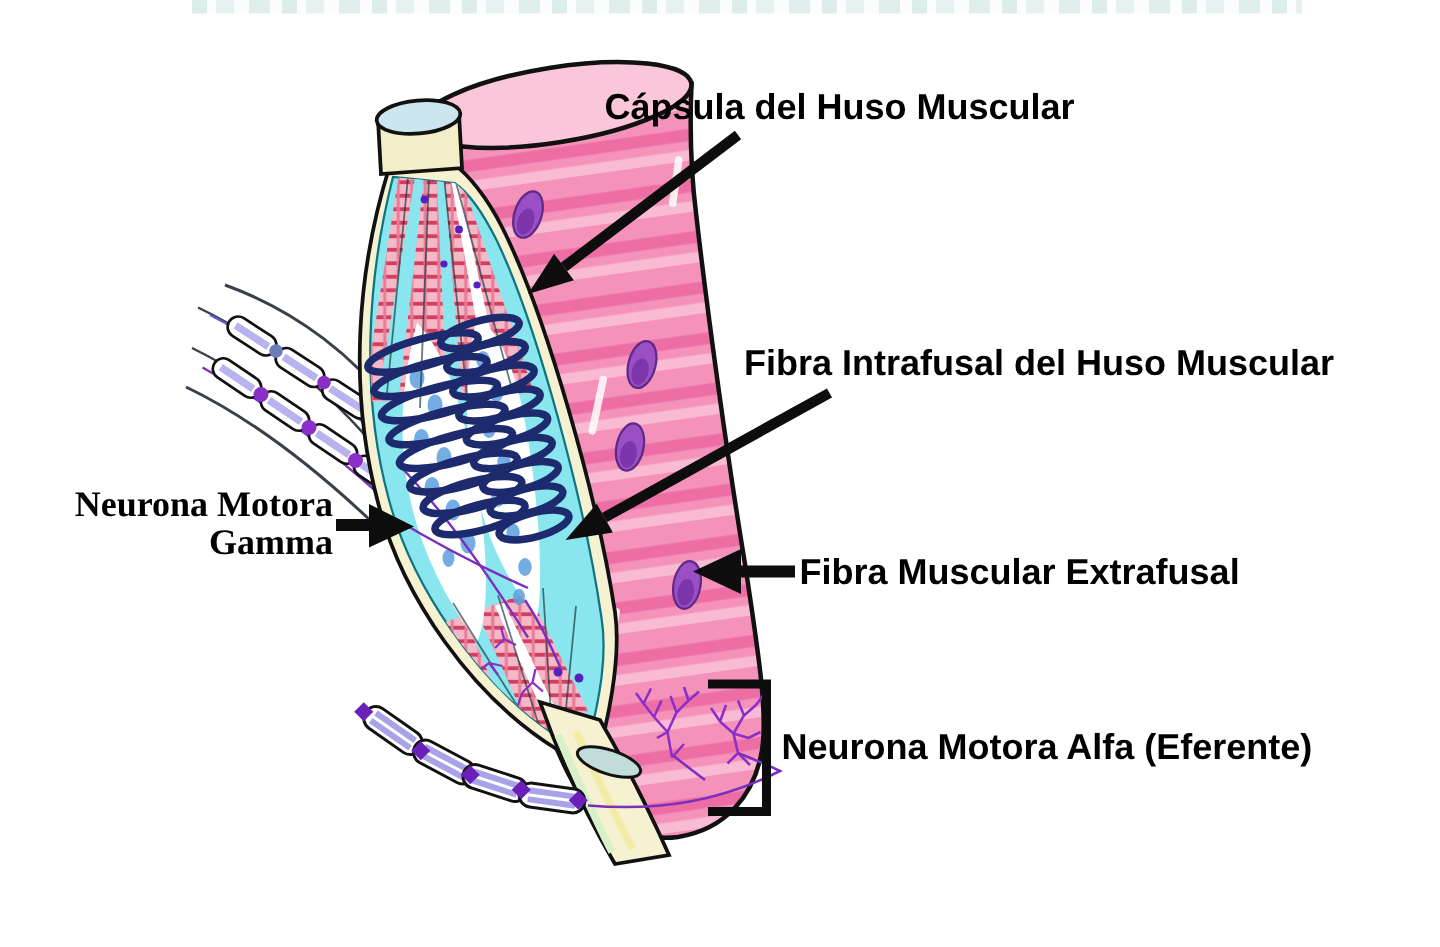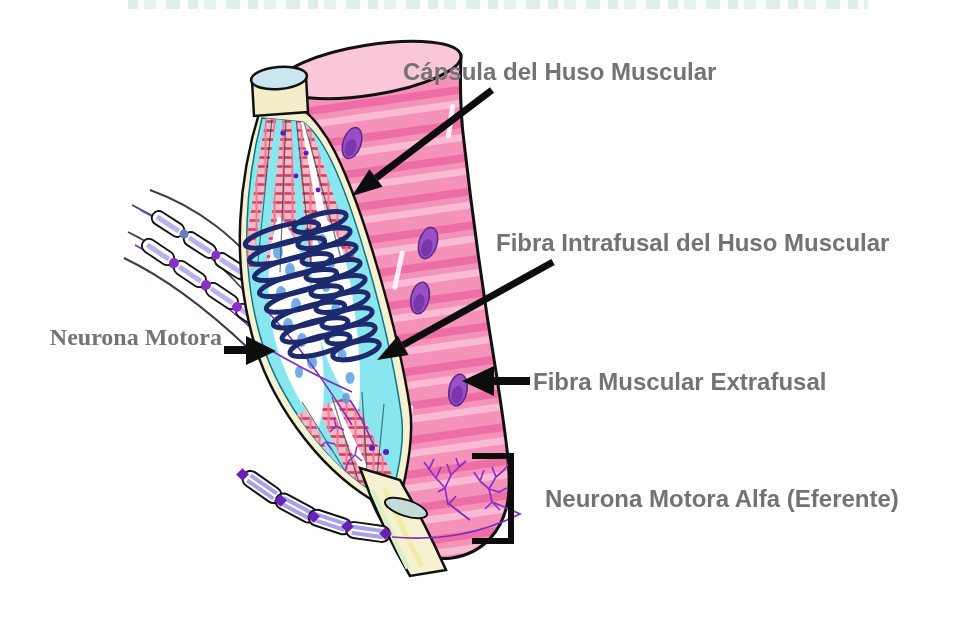--- a/index.html
+++ b/index.html
@@ -1,21 +1,21 @@
 <!DOCTYPE html>
 <html><head>
 <meta charset="utf-8">
 <style>
   html,body{margin:0;padding:0;background:#ffffff;}
   .stage{
     position:relative;width:960px;height:631px;background:#ffffff;overflow:hidden;
     font-family:"Liberation Sans","DejaVu Sans",sans-serif;
   }
   .lbl{
-    position:absolute;color:#737373;font-weight:bold;font-size:24px;line-height:25px;
+    position:absolute;color:#000000;font-weight:bold;font-size:24px;line-height:25px;
     white-space:nowrap;letter-spacing:0px;
   }
   .lbl.gamma{white-space:normal;text-align:right;width:194px;}
   .remnant{
     position:absolute;left:128px;top:0;width:740px;height:9px;opacity:.55;
     background:repeating-linear-gradient(90deg,
       rgba(140,195,190,.55) 0 10px, rgba(140,195,190,.05) 10px 16px,
       rgba(140,195,190,.4) 16px 28px, rgba(140,195,190,.08) 28px 38px,
       rgba(140,195,190,.5) 38px 52px, rgba(140,195,190,.06) 52px 60px);
   }
@@ -290,19 +290,20 @@
       <path d="M 472,456 L 511,456 L 511,541 L 472,541" fill="none" stroke="#0d0d0d" stroke-width="6"></path>
     </g>
   </svg>
 
   <div class="lbl" style="left:403px;top:59px;">Cápsula del Huso Muscular</div>
 
   <div class="lbl" style="left:496px;top:230px;">Fibra Intrafusal del Huso Muscular</div>
 
   <div class="lbl gamma" style="left:28px;top:325px;font-family:Liberation Serif, serif;">
     <div>Neurona Motora</div>
+    <div>Gamma</div>
   </div>
 
   <div class="lbl" style="left:533px;top:369px;">Fibra Muscular Extrafusal</div>
 
-  <div class="lbl" style="left:545px;top:486px;">Neurona Motora Alfa (Eferente)</div>
+  <div class="lbl" style="left:521px;top:486px;">Neurona Motora Alfa (Eferente)</div>
 
 </div>
 
 </body></html>

